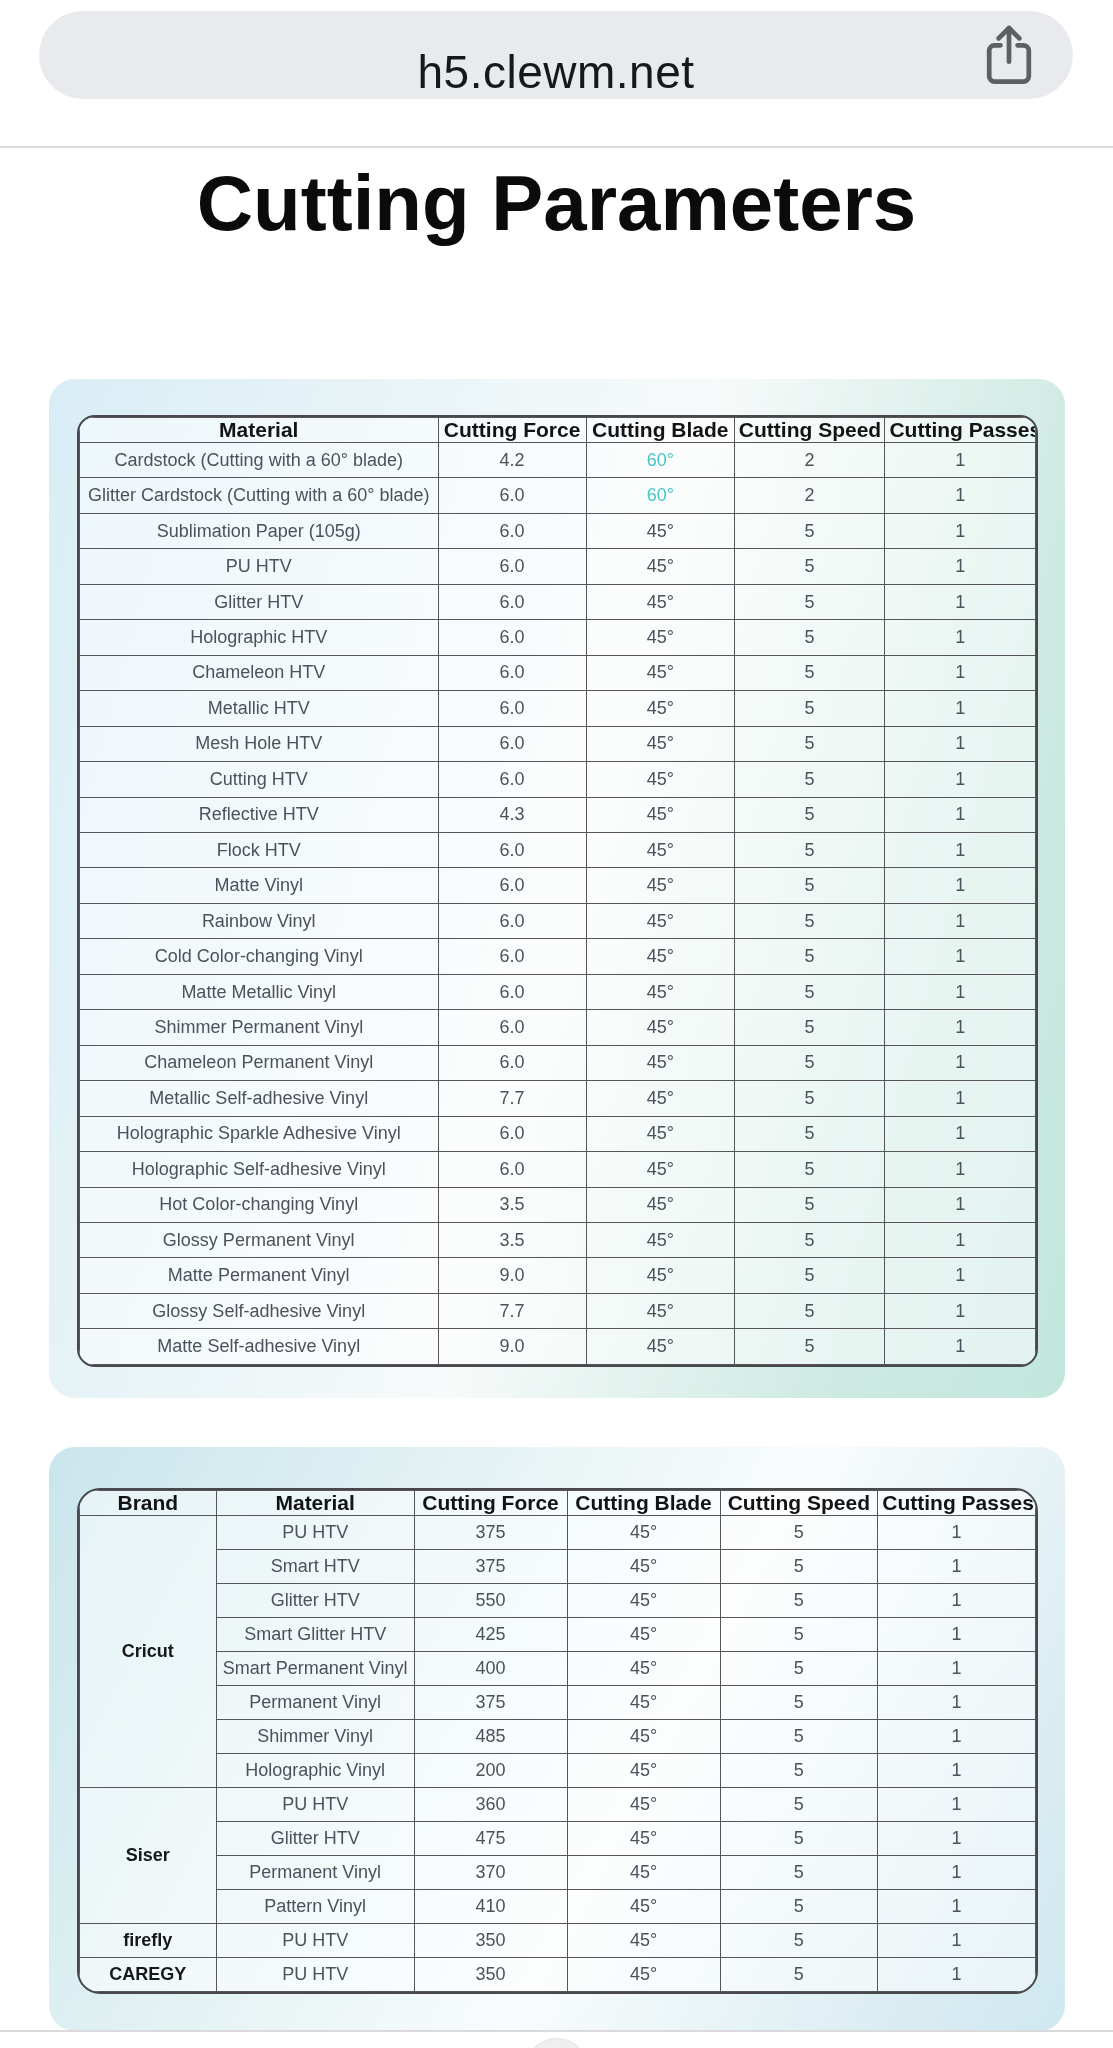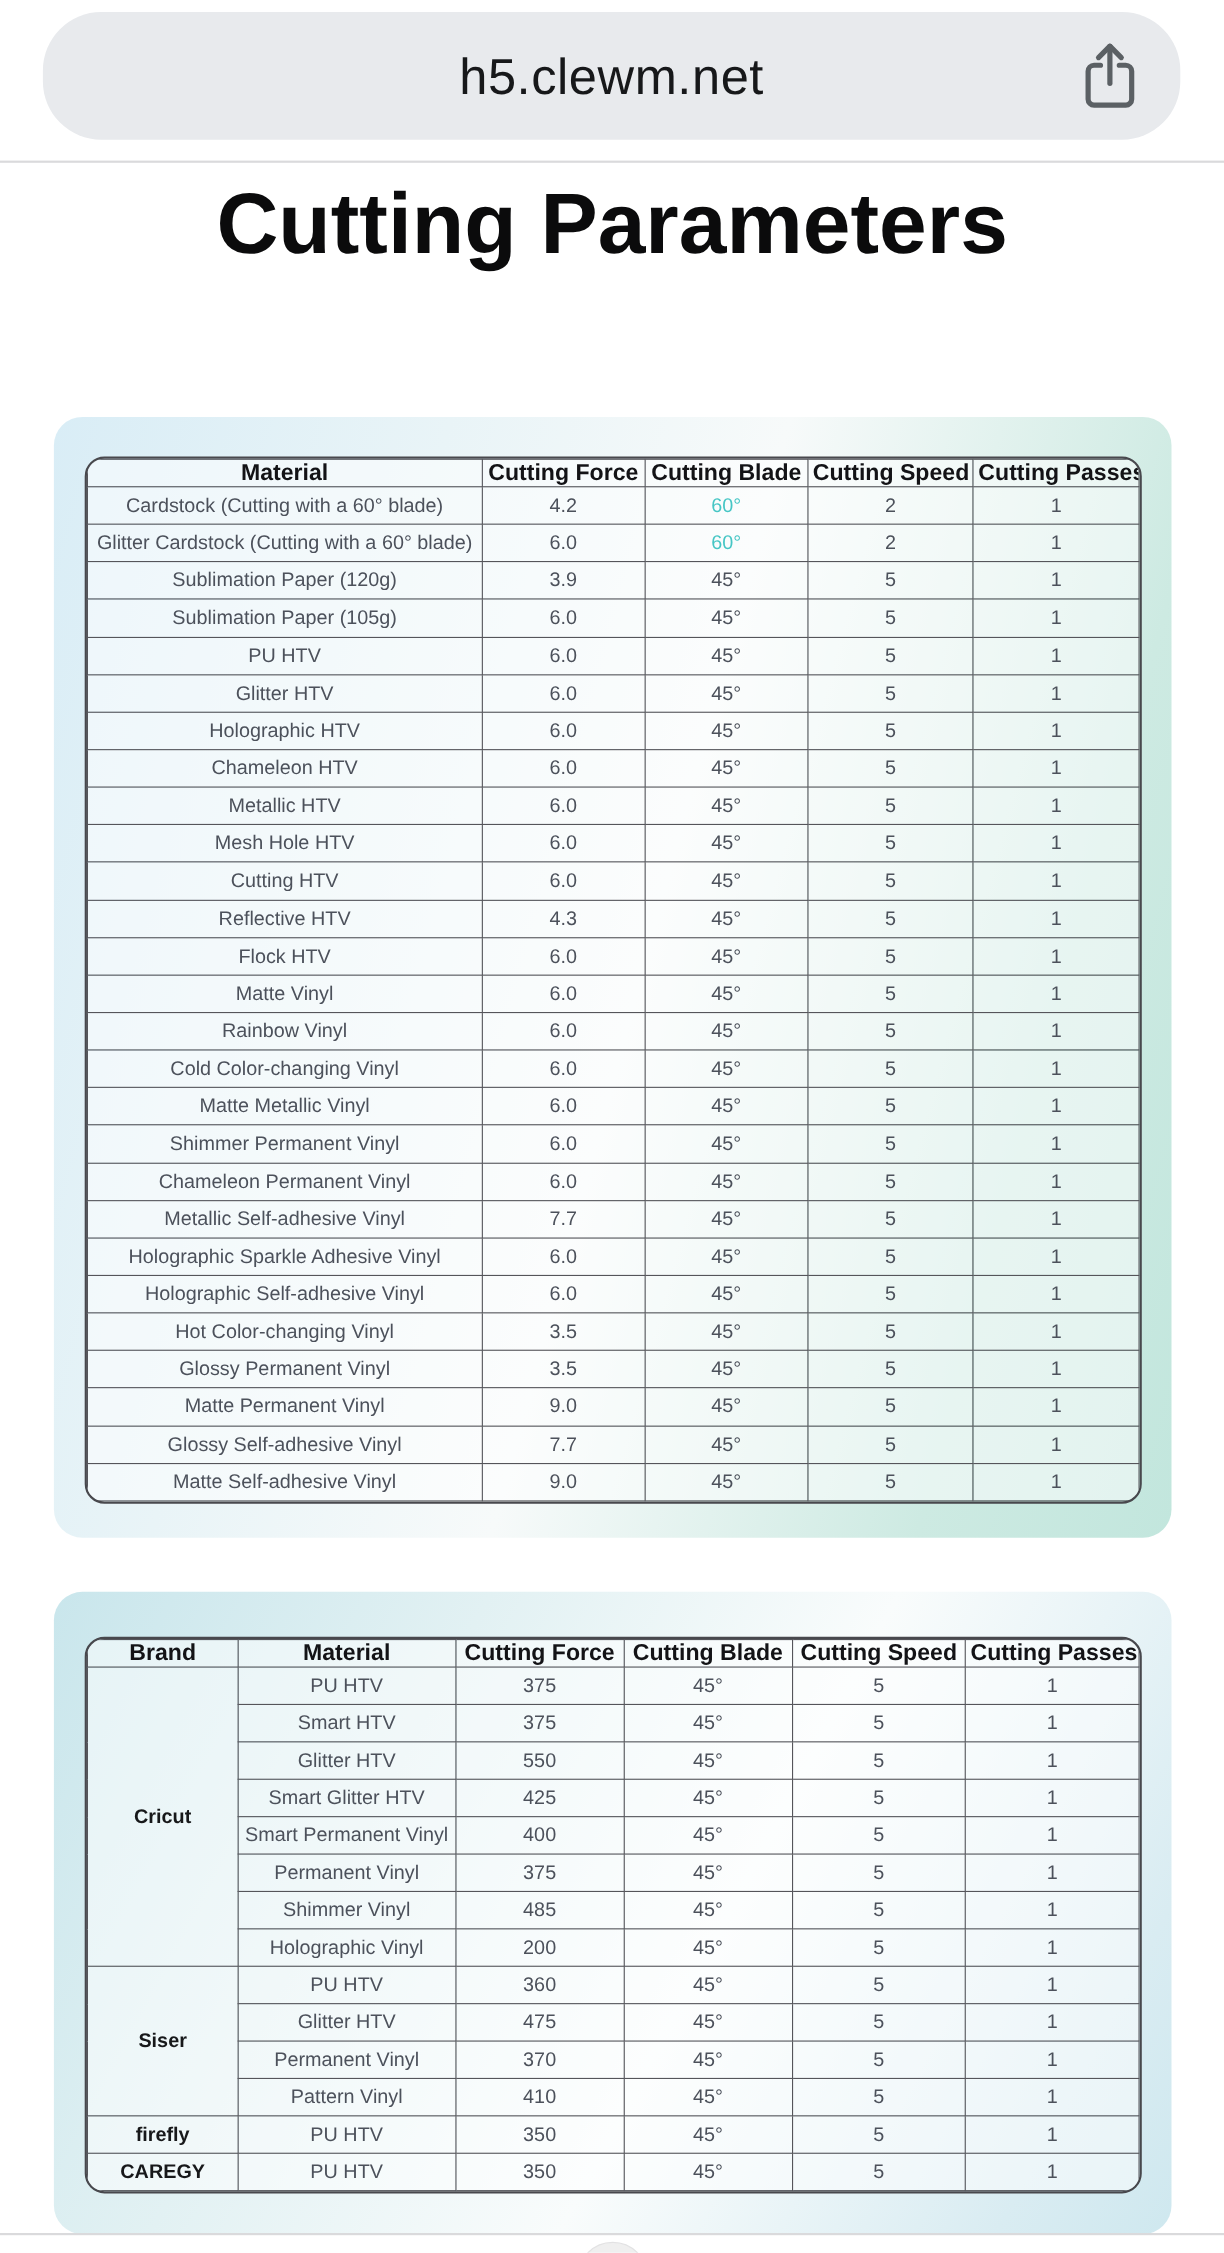--- a/index.html
+++ b/index.html
@@ -6,23 +6,23 @@
   body{
     width:1113px;height:2048px;position:relative;background:#ffffff;
     font-family:"Liberation Sans",sans-serif;overflow:hidden;
   }
   
   .topbar{
     position:absolute;top:0;left:0;width:1113px;height:146px;
     background:#ffffff;border-bottom:2px solid #dadadc;
   }
   .url-pill{
-    position:absolute;left:39px;top:11px;width:1034px;height:116px;
+    position:absolute;left:39px;top:11px;width:1034px;height:88px;
     background:#e8eaed;border-radius:53px;
-    display:flex;align-items:center;justify-content:center;cursor:pointer;
+    display:flex;align-items:flex-end;justify-content:center;cursor:pointer;
   }
   .url-text{font-size:46px;color:#17181a;letter-spacing:.5px;}
   .share-btn{
     position:absolute;right:34px;top:50%;transform:translateY(-50%);
     width:60px;height:72px;display:flex;align-items:center;justify-content:center;
     background:transparent;border:none;padding:0;cursor:pointer;
   }
   
   .page-title{
     position:absolute;top:158px;left:0;width:1113px;
@@ -37,21 +37,21 @@
   }
   .card2{
     top:1447px;height:584px;
     background:linear-gradient(118deg,#c9e6ec 0%,#e2f1f3 30%,#f9fcfc 58%,#d9ecf2 88%,#cfe8ef 100%);
   }
   
   .tbl-wrap{
     position:absolute;border:2px solid #48484d;border-radius:18px;overflow:hidden;
   }
   .tbl1-wrap{left:28px;top:36px;width:957px;height:948px;}
-  .tbl2-wrap{left:28px;top:41px;width:957px;height:502px;}
+  .tbl2-wrap{left:28px;top:41px;width:957px;height:502px;border-radius:23px;}
   table{
     width:100%;height:100%;border-collapse:collapse;table-layout:fixed;
   }
   th,td{
     border:1.5px solid #55555a;text-align:center;vertical-align:middle;
     background:rgba(255,255,255,0.52);padding:0 4px;
     overflow:hidden;white-space:nowrap;
   }
   th{font-size:21px;font-weight:700;color:#131316;}
   td{font-size:18px;font-weight:400;color:#4c515b;}
@@ -110,27 +110,20 @@
             <td>4.2</td>
             <td class="accent">60°</td>
             <td>2</td>
             <td>1</td>
           </tr>
           <tr>
             <td>Glitter Cardstock (Cutting with a 60° blade)</td>
             <td>6.0</td>
             <td class="accent">60°</td>
             <td>2</td>
-            <td>1</td>
-          </tr>
-          <tr>
-            <td>Sublimation Paper (120g)</td>
-            <td>3.9</td>
-            <td>45°</td>
-            <td>5</td>
             <td>1</td>
           </tr>
           <tr>
             <td>Sublimation Paper (105g)</td>
             <td>6.0</td>
             <td>45°</td>
             <td>5</td>
             <td>1</td>
           </tr>
           <tr>

